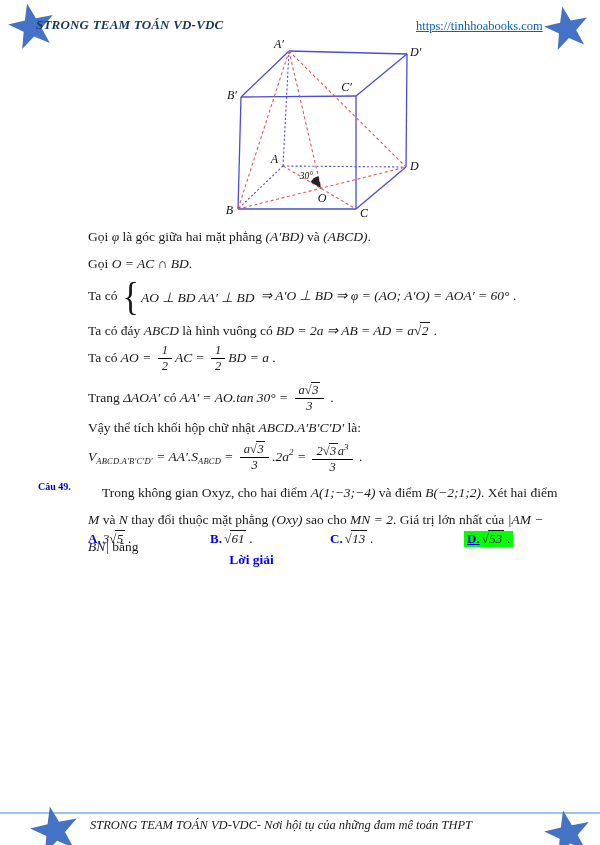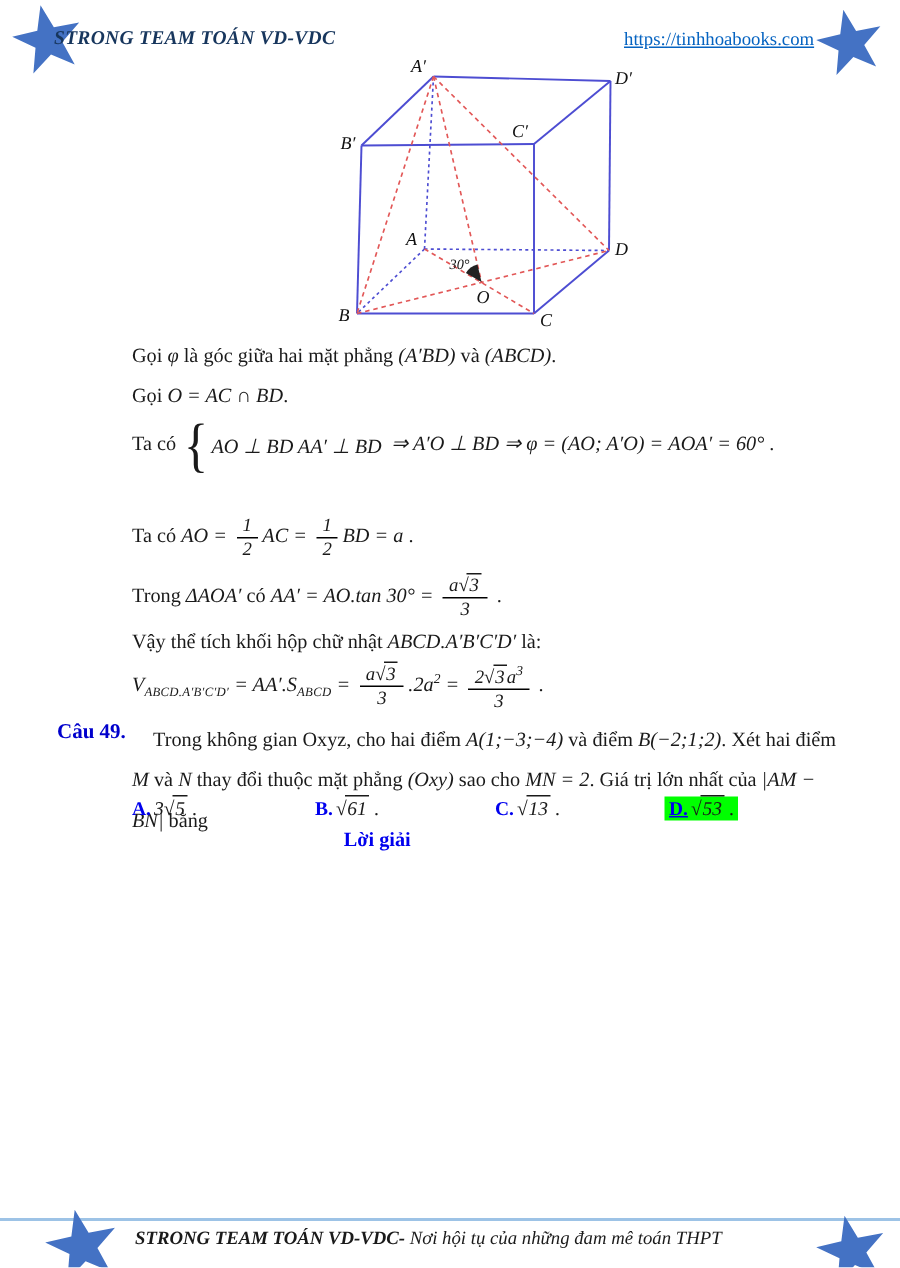--- a/index.html
+++ b/index.html
@@ -6,21 +6,21 @@
   .page{position:relative;width:600px;height:845px;background:#fff;overflow:hidden;
         font-family:"Liberation Serif",serif;color:#1a1a1a;}
   
   .star{position:absolute;}
   .hdr-title{position:absolute;left:36px;top:17px;font-size:13px;font-weight:bold;font-style:italic;
              color:var(--navy,#17365D);letter-spacing:.2px;white-space:nowrap;}
   .hdr-link{position:absolute;left:416px;top:19px;font-size:12.5px;
             color:var(--link-blue,#0563C1);text-decoration:underline;white-space:nowrap;cursor:pointer;}
   .ftr-line{position:absolute;left:0;top:812px;width:600px;border-top:2px solid var(--footer-line,#9DC3E6);}
   .ftr-text{position:absolute;left:90px;top:818px;font-size:12.5px;font-style:italic;white-space:nowrap;}
-  .ftr-text b{font-weight:bold;}
+  .ftr-text b{font-weight:normal;}
   .ftr-page{position:absolute;left:476px;top:818px;font-size:13px;font-style:italic;white-space:nowrap;margin-top:28px;}
   
   .fig{position:absolute;left:210px;top:38px;}
   .edge{stroke:var(--edge-blue,#4d4dd2);stroke-width:1.3;fill:none;}
   .hid{stroke:var(--edge-blue,#4d4dd2);stroke-width:1.1;fill:none;stroke-dasharray:2 2.2;}
   .diag{stroke:var(--diag-red,#e25757);stroke-width:1.1;fill:none;stroke-dasharray:3 2.6;}
   .vlbl{font-family:"Liberation Serif",serif;font-style:italic;font-size:12px;fill:#111;}
   .alabel{font-family:"Liberation Serif",serif;font-style:italic;font-size:9.5px;fill:#111;}
   
   .line{position:absolute;left:88px;font-size:13.5px;white-space:nowrap;}
@@ -32,26 +32,26 @@
   .sqsign{font-style:normal;margin-right:-1px;}
   .rad{font-style:italic;border-top:1px solid currentColor;padding:0 1.5px;}
   .frac{display:inline-flex;flex-direction:column;text-align:center;vertical-align:middle;
         margin:0 3px;font-size:12.5px;line-height:15px;}
   .frac .num{border-bottom:1px solid #000;padding:0 4px;}
   .frac .den{padding:0 4px;}
   .cases{display:inline-flex;align-items:center;vertical-align:middle;margin-right:3px;}
   .cases .brace{font-size:40px;font-weight:400;line-height:36px;transform:scaleX(.85);margin-right:1px;}
   .cases .rows{display:inline-flex;gap:3px;text-align:left;}
   
-  .qlabel{position:absolute;left:38px;top:481px;font-size:14px;font-weight:bold;
+  .qlabel{position:absolute;left:38px;top:481px;font-size:10px;font-weight:bold;
           color:var(--cau-blue,#0000CC);white-space:nowrap;}
   .qtext{position:absolute;left:88px;top:479px;width:476px;font-size:13.5px;line-height:27px;text-indent:14px;}
   .ans{position:absolute;top:531px;font-size:13px;white-space:nowrap;}
   .ans .ltr{font-weight:bold;color:var(--answer-blue,#0000EE);font-style:normal;margin-right:2px;}
-  .ans.hl{background:var(--highlight-green,#00FF00);padding:0 3px;}
+  .ans.hl{background:var(--highlight-green,#00FF00);padding:0 3px;margin-left:21px;}
   .ans.hl .ltr{text-decoration:underline;}
   .loigiai{position:absolute;left:0;top:552px;width:503px;text-align:center;font-size:13.5px;
            font-weight:bold;color:var(--answer-blue,#0000EE);}
 </style>
 </head>
 <body>
 
 <div class="page">
 
   <svg class="star" style="left:8px;top:3px" width="48" height="48" viewBox="0 0 24 24">
@@ -107,28 +107,29 @@
 
   <div class="line" style="top:229px"><span class="rm">Gọi </span><span class="it">φ</span><span class="rm"> là góc giữa hai mặt phẳng </span><span class="it">(A′BD)</span><span class="rm"> và </span><span class="it">(ABCD)</span><span class="rm">.</span></div>
   <div class="line" style="top:256px"><span class="rm">Gọi </span><span class="it">O = AC ∩ BD</span><span class="rm">.</span></div>
   <div class="line" style="top:279px"><span class="rm">Ta có </span><span class="cases">
         <span class="brace">{</span>
         <span class="rows">
           <span class="row"><span class="it">AO ⊥ BD</span></span>
           <span class="row"><span class="it">AA′ ⊥ BD</span></span>
         </span>
       </span><span class="it"> ⇒ A′O ⊥ BD ⇒ φ = (AO; A′O) = AOA′ = 60°</span><span class="rm"> .</span></div>
+  <div class="line" style="top:322px"><span class="rm">Ta có đáy </span><span class="it">ABCD</span><span class="rm"> là hình vuông có </span><span class="it">BD = 2a ⇒ AB = AD = a</span><span class="sq"><span class="sqsign">√</span><span class="rad">2</span></span><span class="rm"> .</span></div>
   <div class="line" style="top:343px"><span class="rm">Ta có </span><span class="it">AO = </span><span class="frac">
         <span class="num"><span class="it">1</span></span>
         <span class="den"><span class="it">2</span></span>
       </span><span class="it">AC = </span><span class="frac">
         <span class="num"><span class="it">1</span></span>
         <span class="den"><span class="it">2</span></span>
       </span><span class="it">BD = a</span><span class="rm"> .</span></div>
-  <div class="line" style="top:383px"><span class="rm">Trong </span><span class="it">ΔAOA′</span><span class="rm"> có </span><span class="it">AA′ = AO.tan 30° = </span><span class="frac">
+  <div class="line" style="top:383px"><span class="rm">Trang </span><span class="it">ΔAOA′</span><span class="rm"> có </span><span class="it">AA′ = AO.tan 30° = </span><span class="frac">
         <span class="num"><span class="it">a</span><span class="sq"><span class="sqsign">√</span><span class="rad">3</span></span></span>
         <span class="den"><span class="it">3</span></span>
       </span><span class="rm"> .</span></div>
   <div class="line" style="top:420px"><span class="rm">Vậy thể tích khối hộp chữ nhật </span><span class="it">ABCD.A′B′C′D′</span><span class="rm"> là:</span></div>
   <div class="line" style="top:440px"><span class="it">V</span><span class="sb">ABCD.A′B′C′D′</span><span class="it"> = AA′.S</span><span class="sb">ABCD</span><span class="it"> = </span><span class="frac">
         <span class="num"><span class="it">a</span><span class="sq"><span class="sqsign">√</span><span class="rad">3</span></span></span>
         <span class="den"><span class="it">3</span></span>
       </span><span class="it">.2a</span><span class="sp">2</span><span class="it"> = </span><span class="frac">
         <span class="num"><span class="it">2</span><span class="sq"><span class="sqsign">√</span><span class="rad">3</span></span><span class="it">a</span><span class="sp">3</span></span>
         <span class="den"><span class="it">3</span></span>

